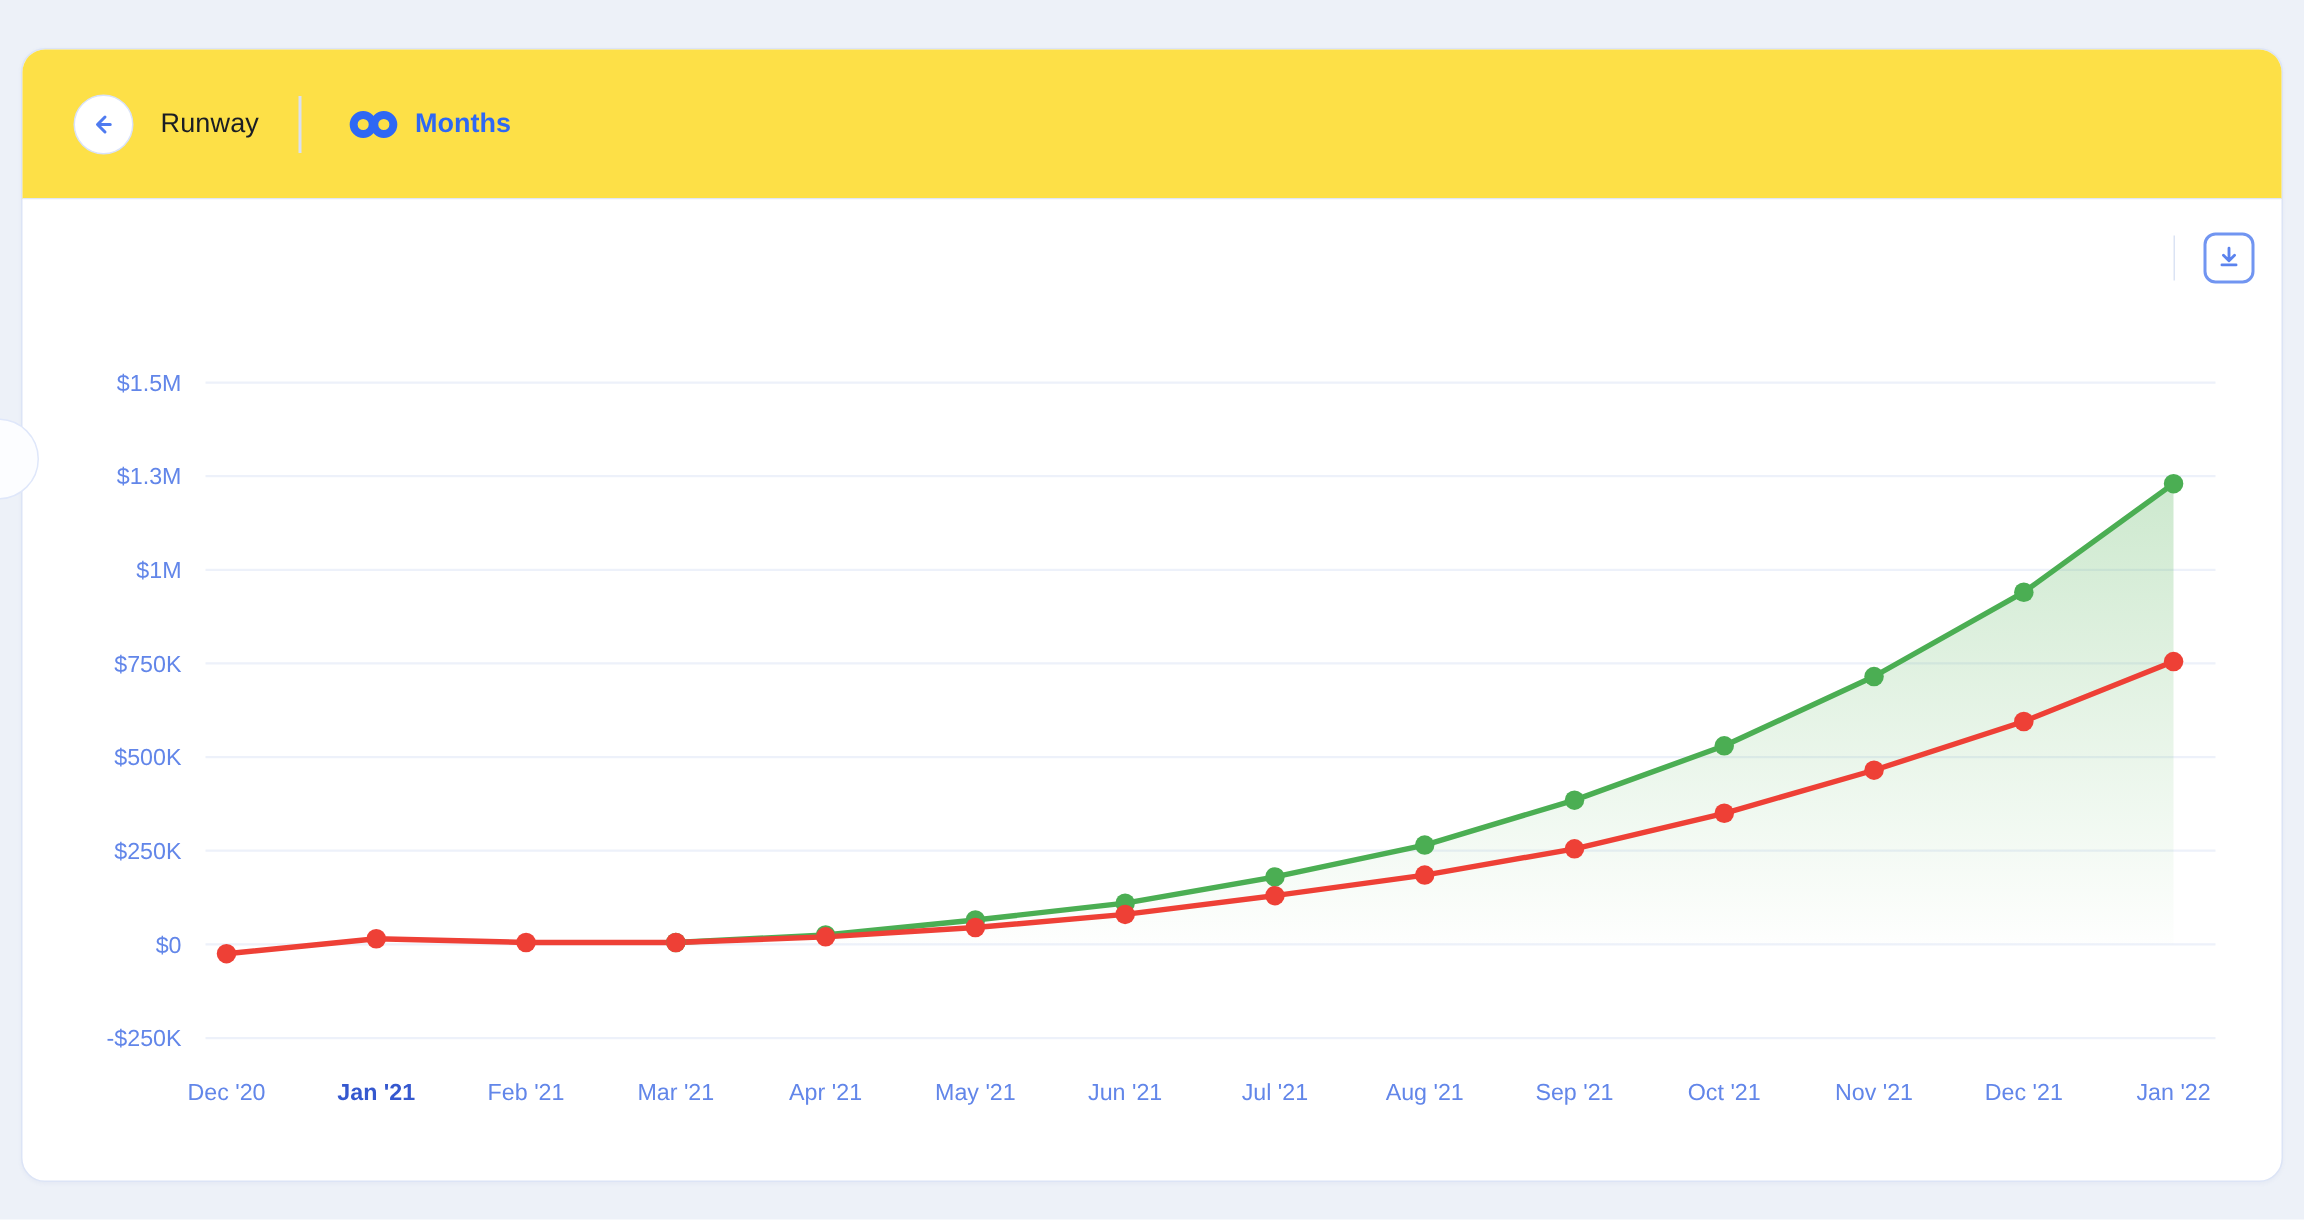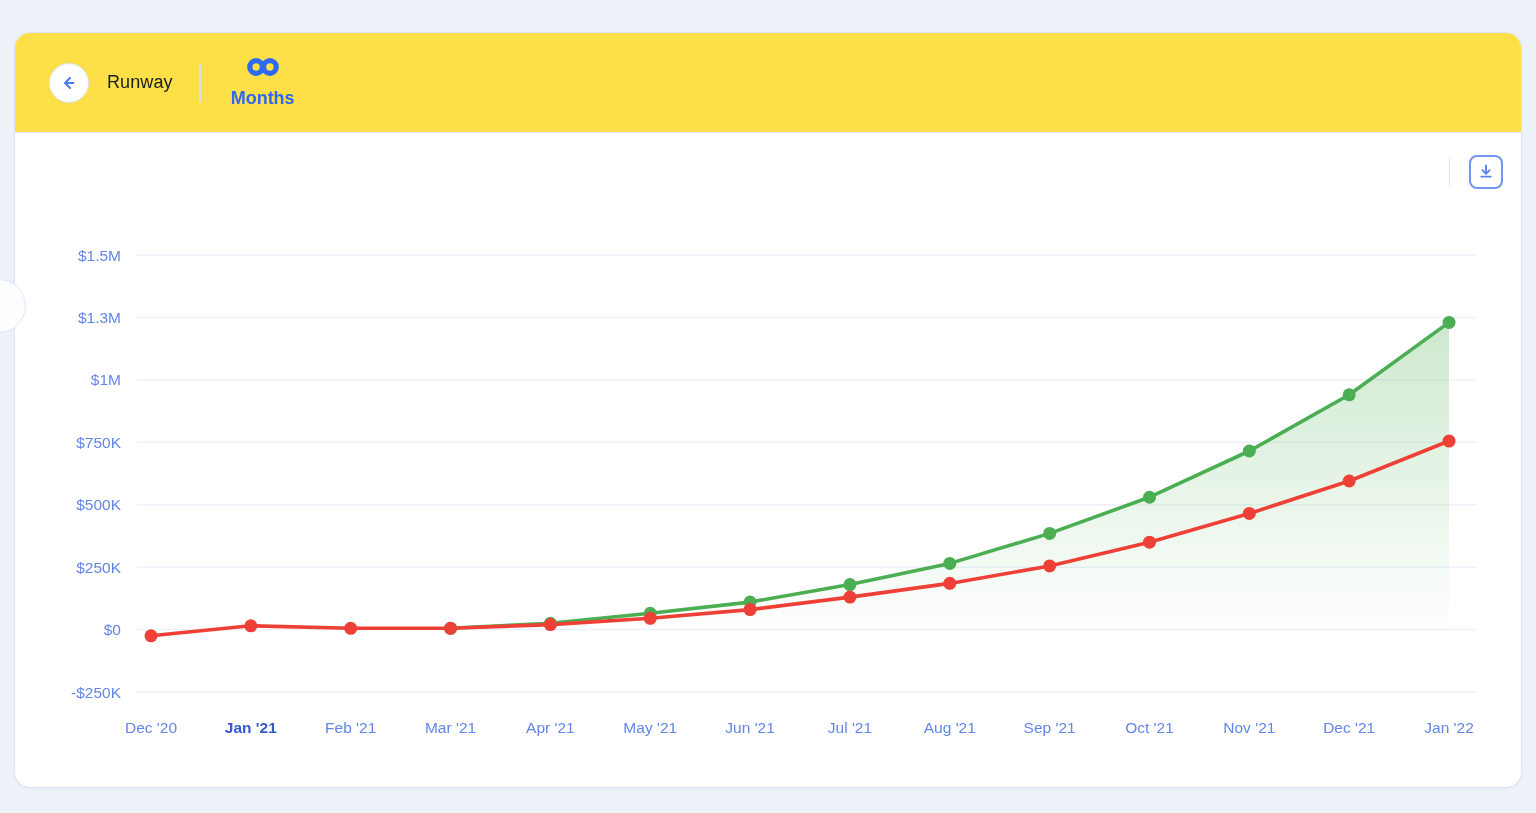--- a/index.html
+++ b/index.html
@@ -38,21 +38,21 @@
     font-size:18px; font-weight:500; color:#1a1d24;
     letter-spacing:0.1px;
   }
   .vdiv {
     width:2px; height:38px; background:#d9e0f2;
     margin-left:26px;
   }
   .unit-toggle {
     margin-left:30px;
     display:flex; align-items:center; gap:10px;
-    cursor:pointer; background:none; border:none;flex-direction:column;
+    cursor:pointer; background:none; border:none;
   }
   .unit-label {
     font-size:18px; font-weight:700; color:#2e68f4;
   }
   .chart-body {
     position:relative;
     height:654px;
   }
   .toolbar-sep {
     position:absolute; right:71px; top:24px;

